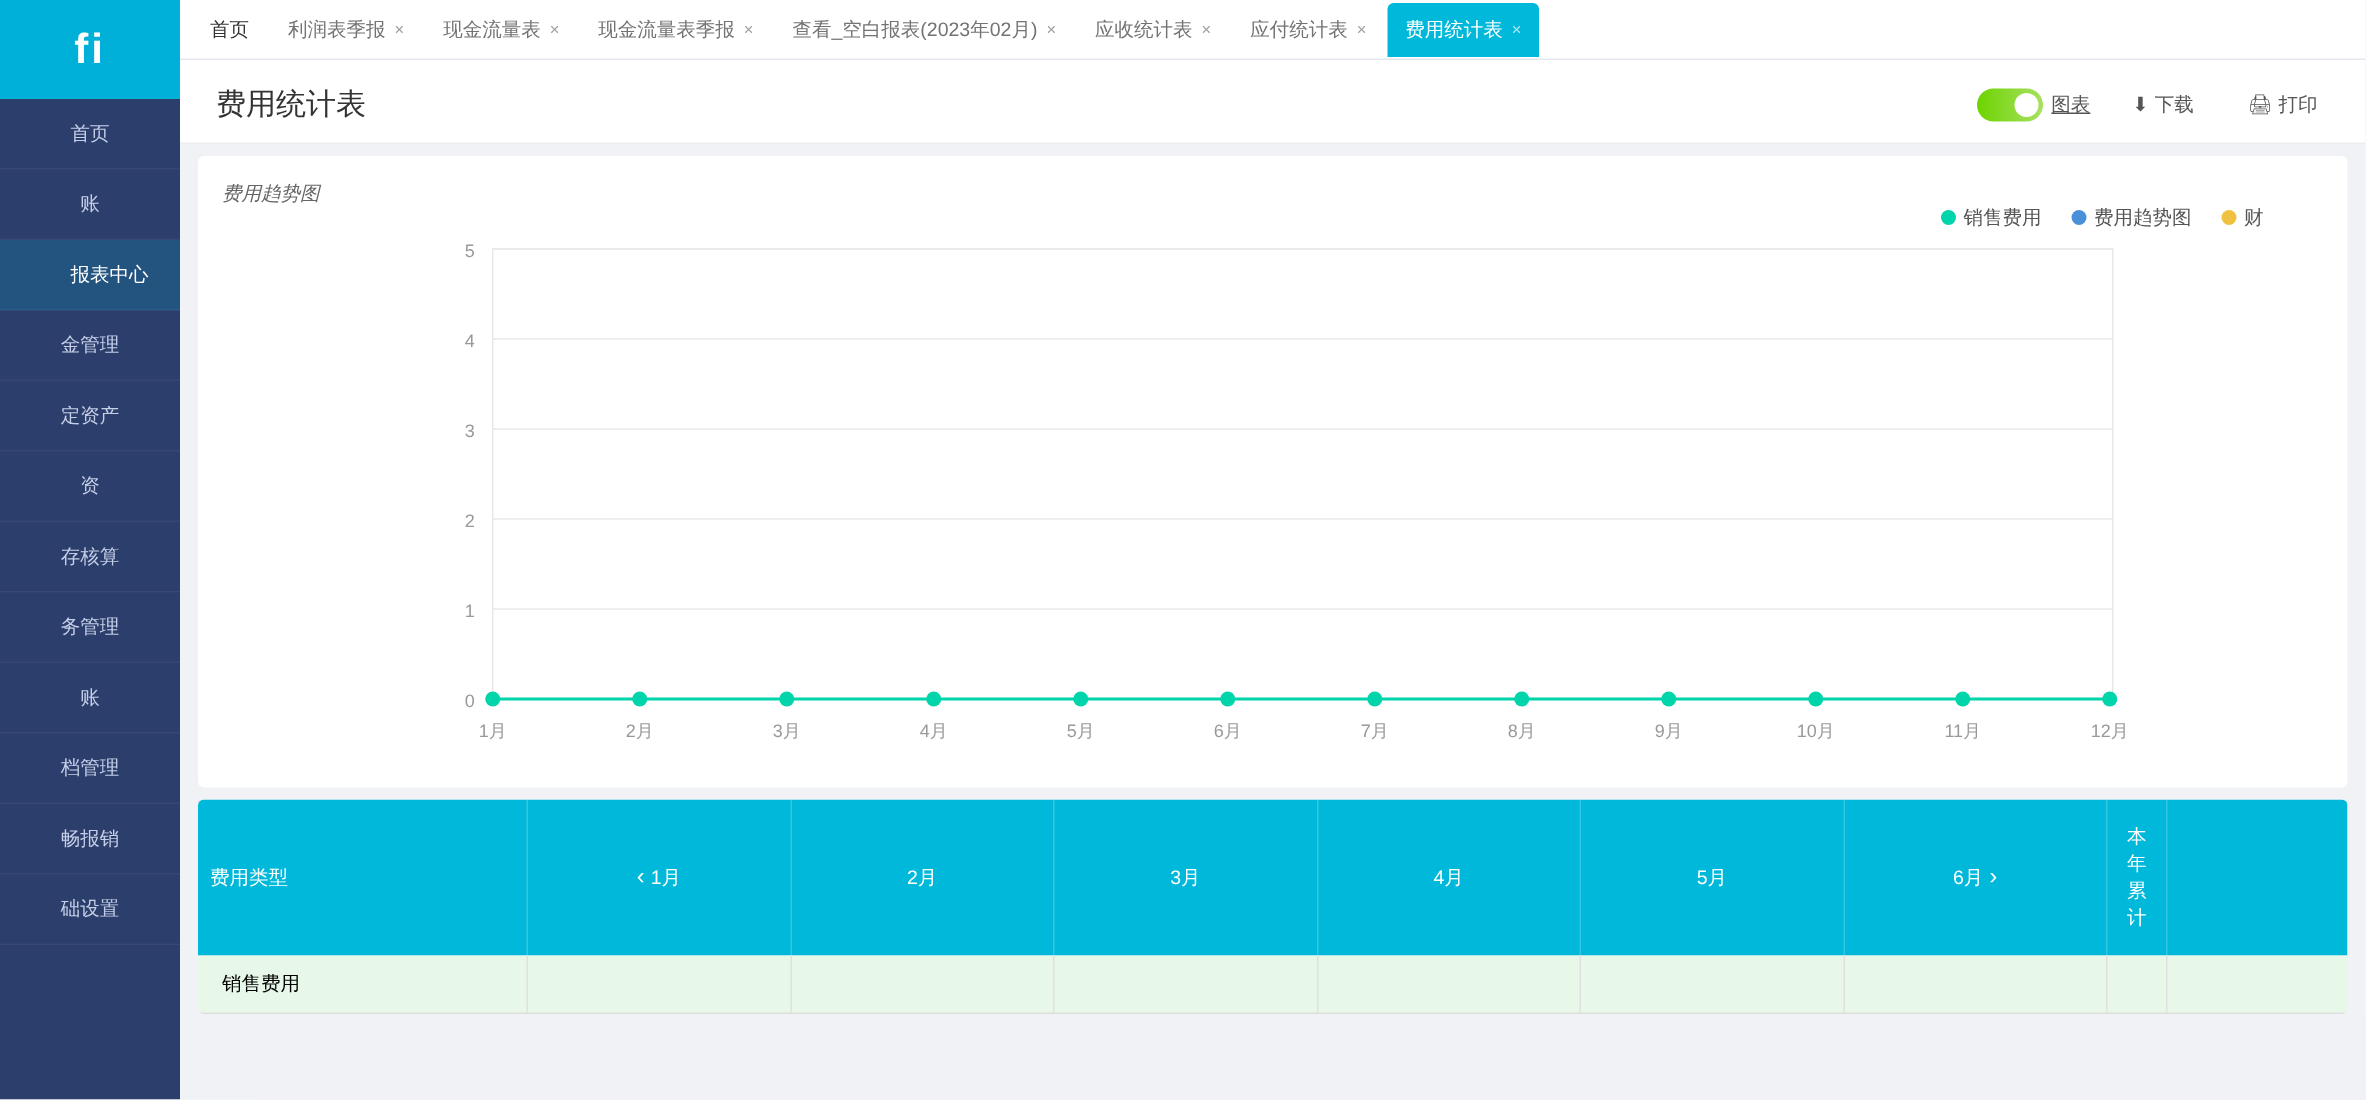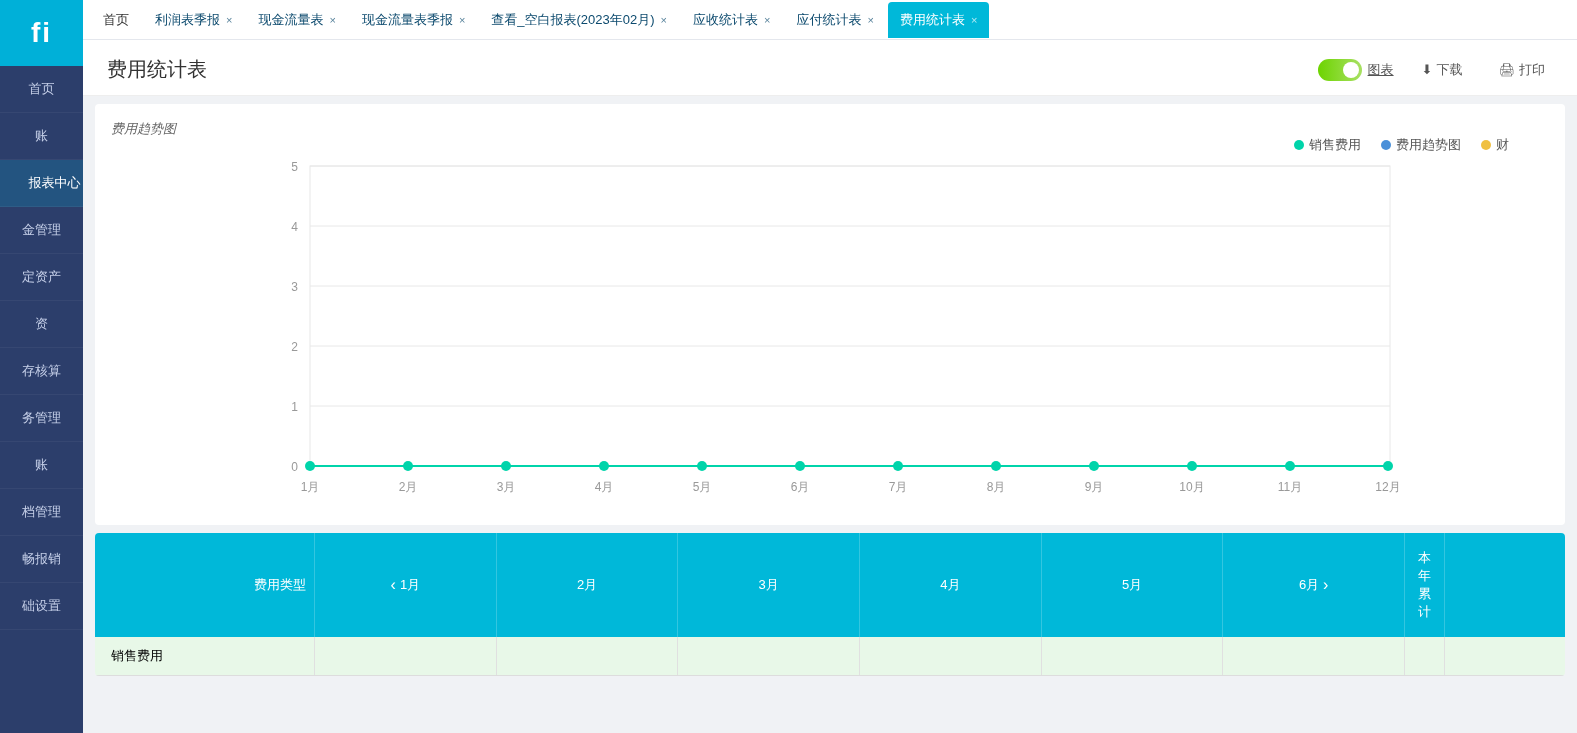--- a/index.html
+++ b/index.html
@@ -1,20 +1,20 @@
 <!DOCTYPE html>
 <html><head>
   <meta charset="utf-8">
   <style>
     * { box-sizing: border-box; margin: 0; padding: 0; }
     body { font-family: 'Microsoft YaHei', Arial, sans-serif; font-size: 13px; background: #f0f2f5; display: flex; height: 733px; overflow: hidden; }
 
     
     .sidebar {
-      width: 83px;
+      width: 120px;
       background: #2c3e6b;
       display: flex;
       flex-direction: column;
       flex-shrink: 0;
       height: 100%;
       overflow: hidden;
     }
     .sidebar-logo {
       background: #00b0d8;
       height: 66px;
@@ -57,21 +57,21 @@
       flex-shrink: 0;
       overflow: hidden;
     }
     .tab {
       display: flex;
       align-items: center;
       padding: 0 12px;
       height: 36px;
       cursor: pointer;
       font-size: 13px;
-      color: #0c4a6e;
+      color: #737373;
       border-radius: 4px 4px 0 0;
       white-space: nowrap;
       gap: 6px;
     }
     .tab.active {
       background: #00b8d9;
       color: #fff;
     }
     .tab .close-icon {
       font-size: 11px;
@@ -199,21 +199,21 @@
     }
     .th-cell {
       padding: 16px 8px;
       text-align: center;
       border-right: 1px solid rgba(255,255,255,0.2);
       display: flex;
       align-items: center;
       justify-content: center;
       gap: 4px;
     }
-    .th-cell:first-child { justify-content: flex-end; }
+    .th-cell:first-child { justify-content: flex-start; }
     .nav-arrow {
       cursor: pointer;
       font-size: 16px;
       color: white;
     }
     .table-row {
       background: #e8f8e8;
       display: grid;
       grid-template-columns: 220px 1fr 1fr 1fr 1fr 1fr 1fr 40px 120px;
       font-size: 13px;

